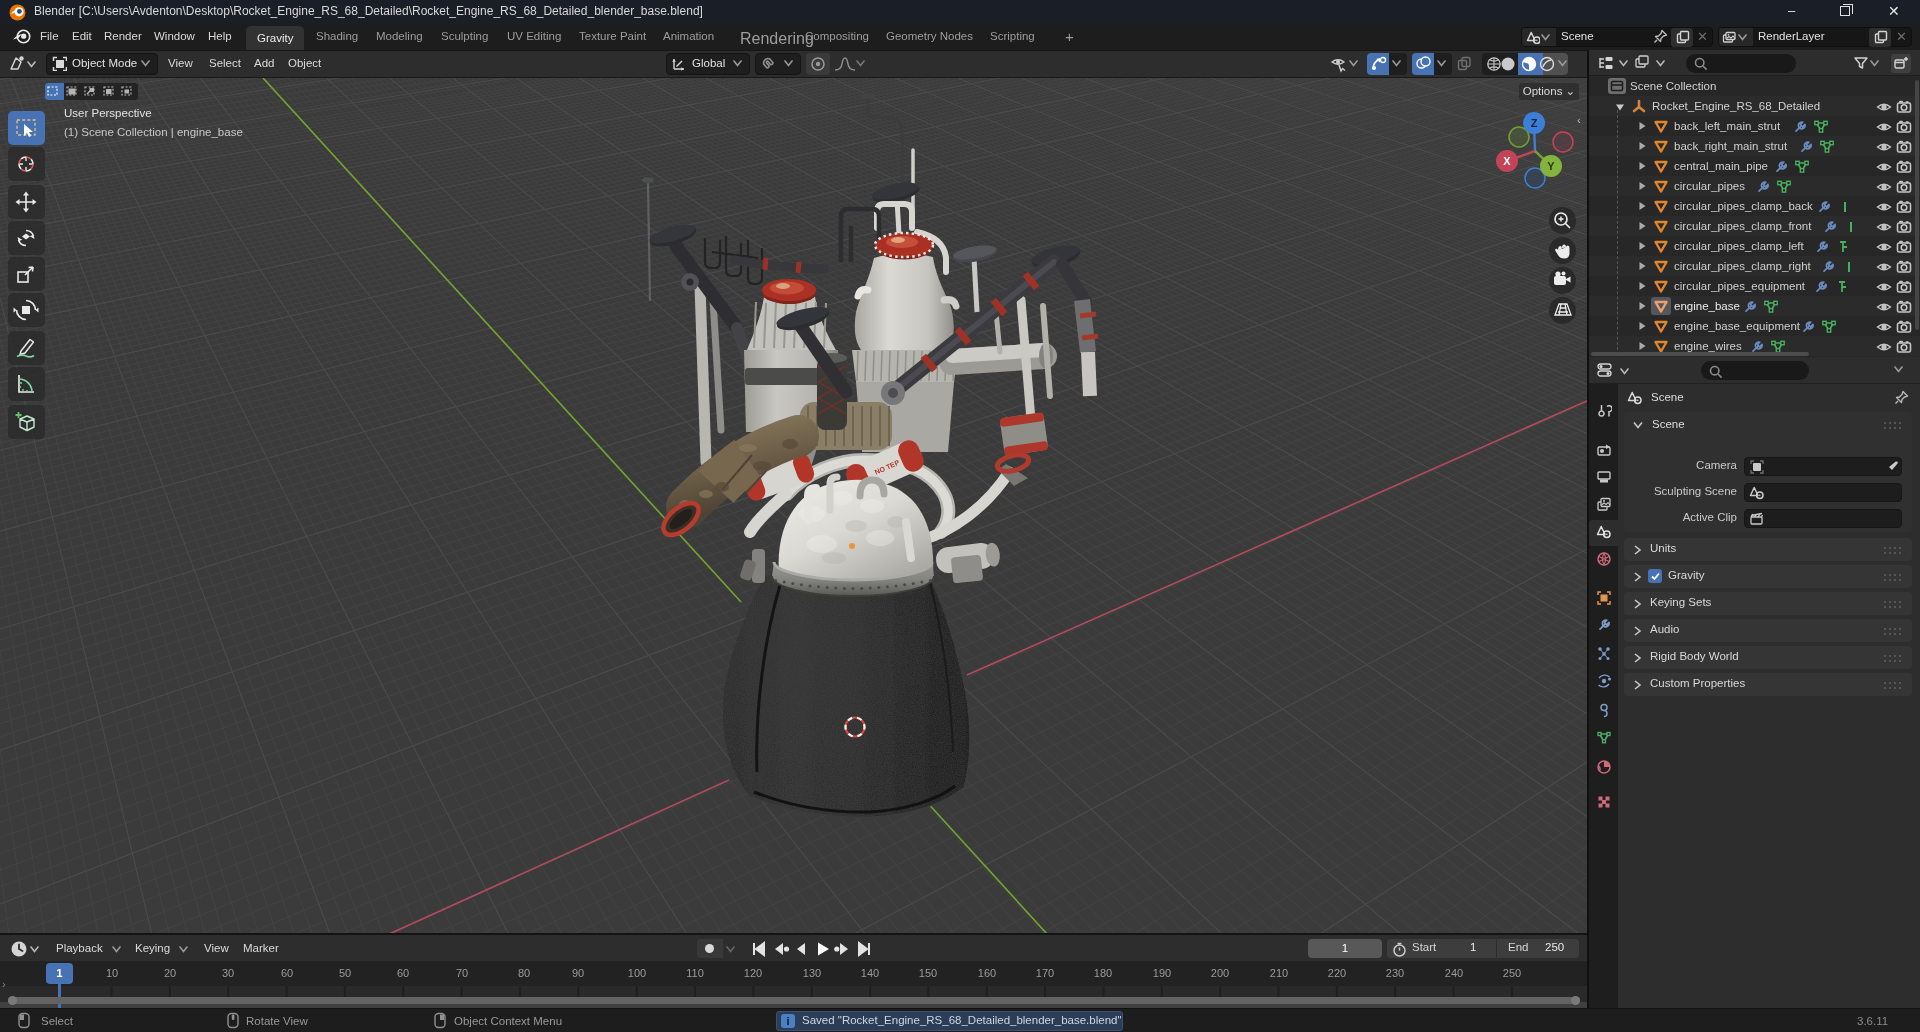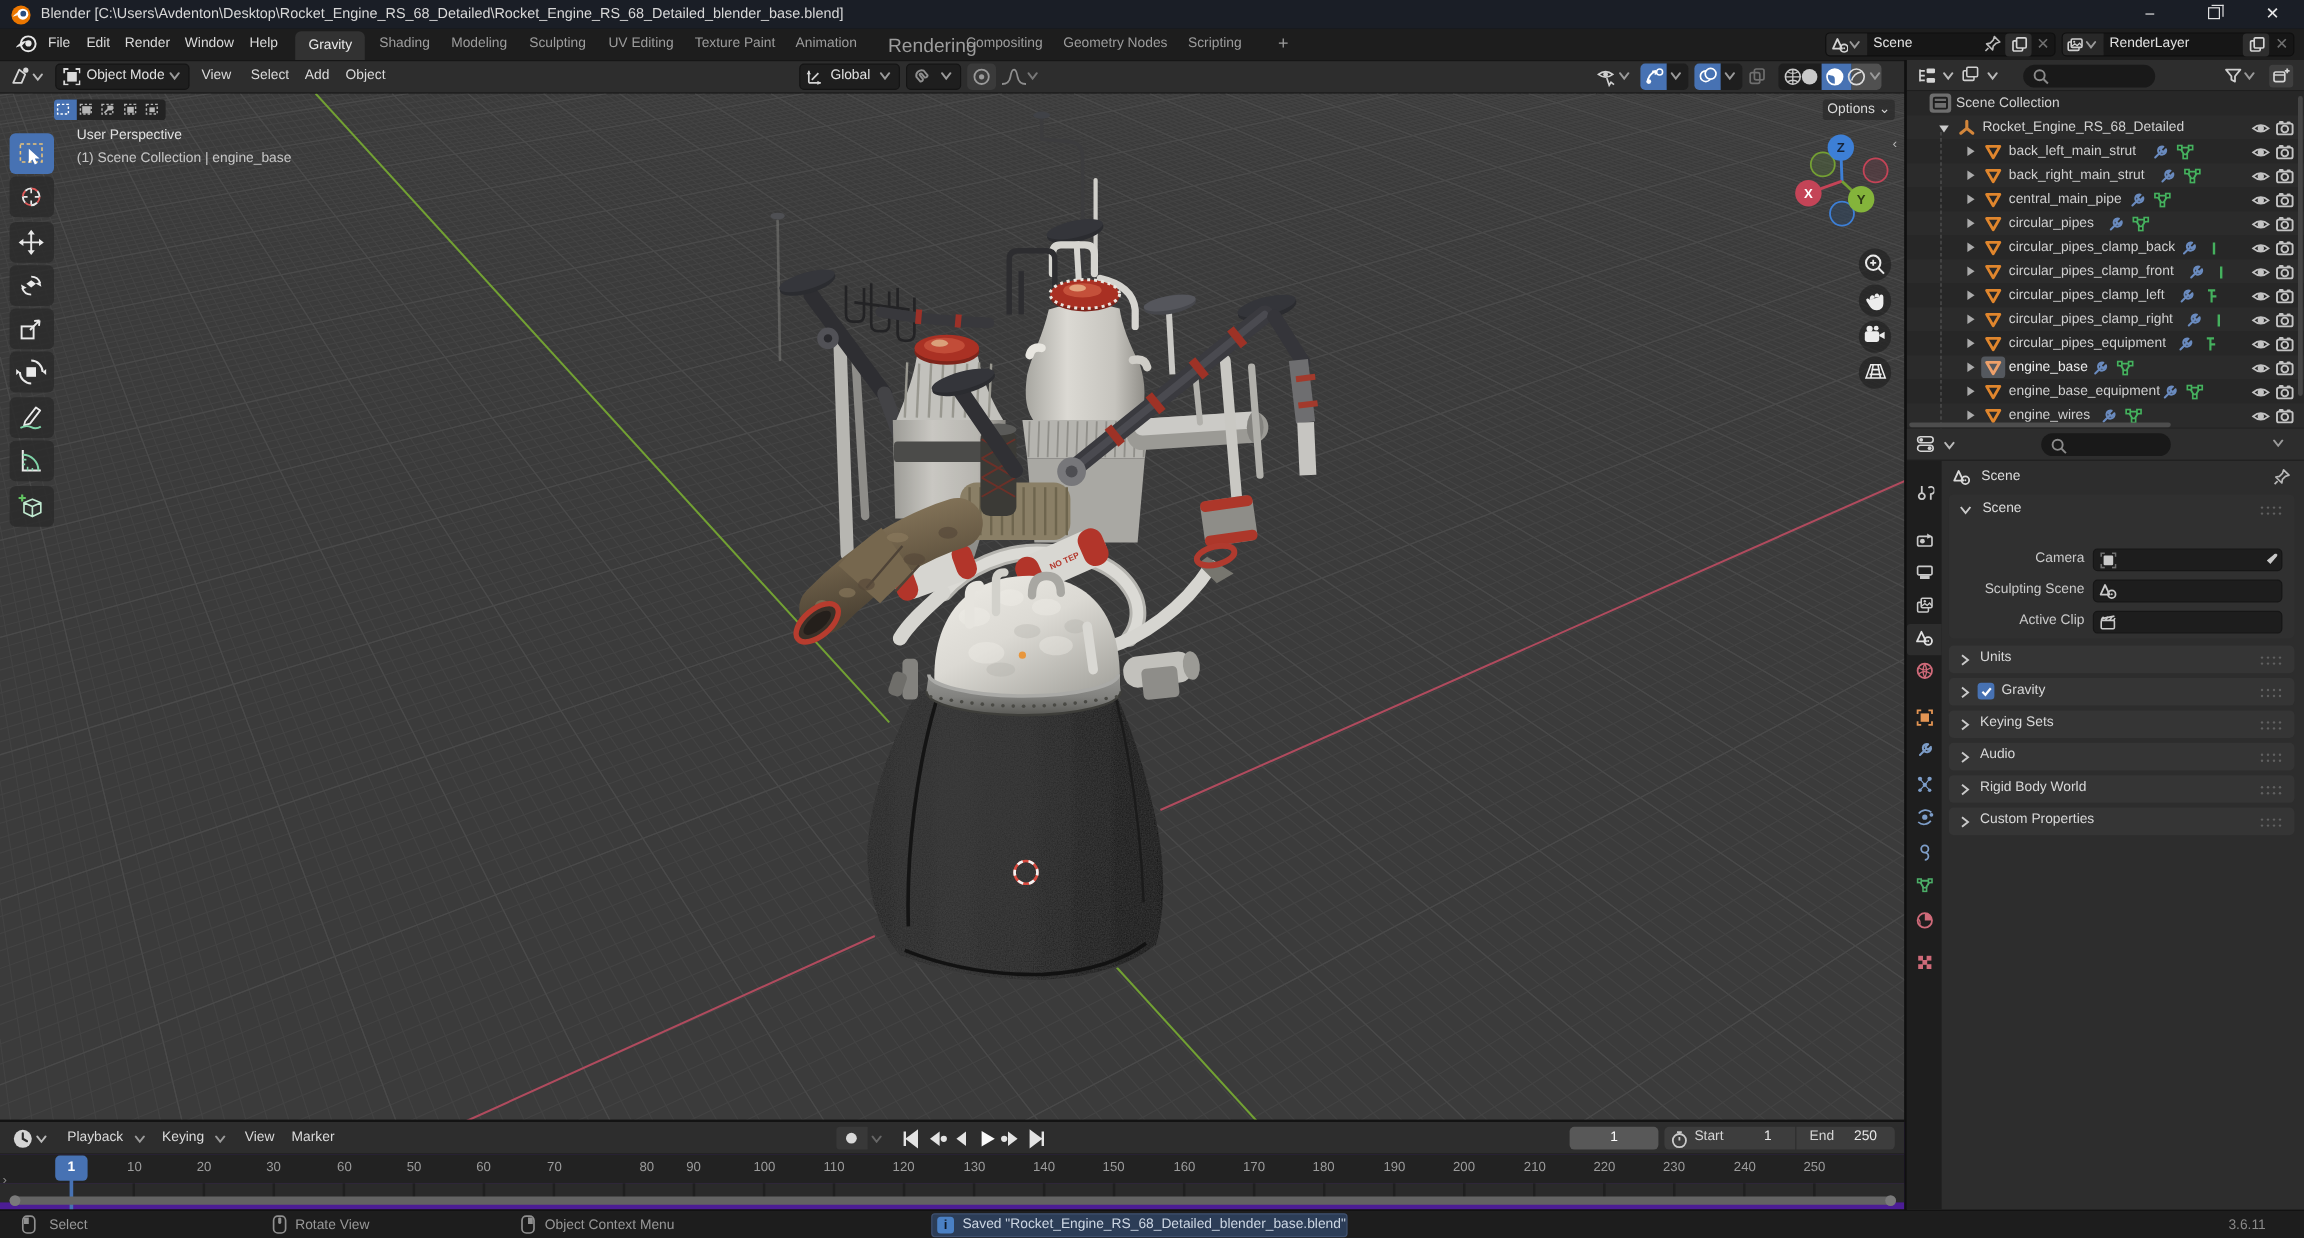--- a/index.html
+++ b/index.html
@@ -1144,21 +1144,21 @@
       <circle cx="13.5" cy="5.5" r="2" fill="#ececec"></circle>
     </svg>
   </div>
 <div class="abs" style="left:1549px;top:297px;width:27px;height:27px;background:#202020a8;border-radius:50%"></div>
 <div class="abs" style="left:1550px;top:298px">
     <svg width="25" height="25" viewBox="0 0 25 25" style="">
       <path d="M5,17 L9,6 L17,6 L21,17 Z M8,14 L18,14 M9.5,10 L16.5,10 M11,6 L9,17 M15,6 L17,17" fill="none" stroke="#ececec" stroke-width="1.3"></path>
     </svg>
   </div>
 <div class="txt" style="left:1577px;top:114px;font-size:11.5px;color:#b9b9b9">‹</div>
-<div class="abs" style="left:0;top:935px;width:1587px;height:73px;background:#4c1d95">
+<div class="abs" style="left:0;top:935px;width:1587px;height:73px;background:#404040">
 <div class="abs" style="left:0;top:0;width:1587px;height:27px;background:#2d2d2d;border-bottom:1px solid #222"></div>
 <div class="abs" style="left:10px;top:5px">
       <svg width="30" height="18" viewBox="0 0 30 18" style="">
         <circle cx="9" cy="9" r="7.5" fill="#d5d5d5"></circle>
         <path d="M9,4.5 L9,9 L12.5,11" stroke="#2b2b2b" stroke-width="1.8" fill="none" stroke-linecap="round"></path>
         <g transform="translate(20,6)">
           <path d="M1,1 L4.5,5.5 L8.0,1" fill="none" stroke="#b9b9b9" stroke-width="1.6" stroke-linecap="round"></path>
         </g>
       </svg>
     </div>
@@ -1229,21 +1229,21 @@
 <div class="txt" style="left:1508px;top:6px;font-size:11.5px;color:#d5d5d5">End</div>
 <div class="txt" style="left:1545px;top:6px;font-size:11.5px;color:#e8e8e8">250</div>
 <div class="abs" style="left:0;top:27px;width:1587px;height:24px;background:#222222"></div>
 <div class="txt" style="left:112px;top:32px;font-size:11px;color:#9b9b9b;transform:translateX(-50%)">10</div>
 <div class="txt" style="left:170px;top:32px;font-size:11px;color:#9b9b9b;transform:translateX(-50%)">20</div>
 <div class="txt" style="left:228px;top:32px;font-size:11px;color:#9b9b9b;transform:translateX(-50%)">30</div>
 <div class="txt" style="left:287px;top:32px;font-size:11px;color:#9b9b9b;transform:translateX(-50%)">60</div>
 <div class="txt" style="left:345px;top:32px;font-size:11px;color:#9b9b9b;transform:translateX(-50%)">50</div>
 <div class="txt" style="left:403px;top:32px;font-size:11px;color:#9b9b9b;transform:translateX(-50%)">60</div>
 <div class="txt" style="left:462px;top:32px;font-size:11px;color:#9b9b9b;transform:translateX(-50%)">70</div>
-<div class="txt" style="left:539px;top:32px;font-size:11px;color:#9b9b9b;transform:translateX(-50%)">80</div>
+<div class="txt" style="left:524px;top:32px;font-size:11px;color:#9b9b9b;transform:translateX(-50%)">80</div>
 <div class="txt" style="left:578px;top:32px;font-size:11px;color:#9b9b9b;transform:translateX(-50%)">90</div>
 <div class="txt" style="left:637px;top:32px;font-size:11px;color:#9b9b9b;transform:translateX(-50%)">100</div>
 <div class="txt" style="left:695px;top:32px;font-size:11px;color:#9b9b9b;transform:translateX(-50%)">110</div>
 <div class="txt" style="left:753px;top:32px;font-size:11px;color:#9b9b9b;transform:translateX(-50%)">120</div>
 <div class="txt" style="left:812px;top:32px;font-size:11px;color:#9b9b9b;transform:translateX(-50%)">130</div>
 <div class="txt" style="left:870px;top:32px;font-size:11px;color:#9b9b9b;transform:translateX(-50%)">140</div>
 <div class="txt" style="left:928px;top:32px;font-size:11px;color:#9b9b9b;transform:translateX(-50%)">150</div>
 <div class="txt" style="left:987px;top:32px;font-size:11px;color:#9b9b9b;transform:translateX(-50%)">160</div>
 <div class="txt" style="left:1045px;top:32px;font-size:11px;color:#9b9b9b;transform:translateX(-50%)">170</div>
 <div class="txt" style="left:1103px;top:32px;font-size:11px;color:#9b9b9b;transform:translateX(-50%)">180</div>

